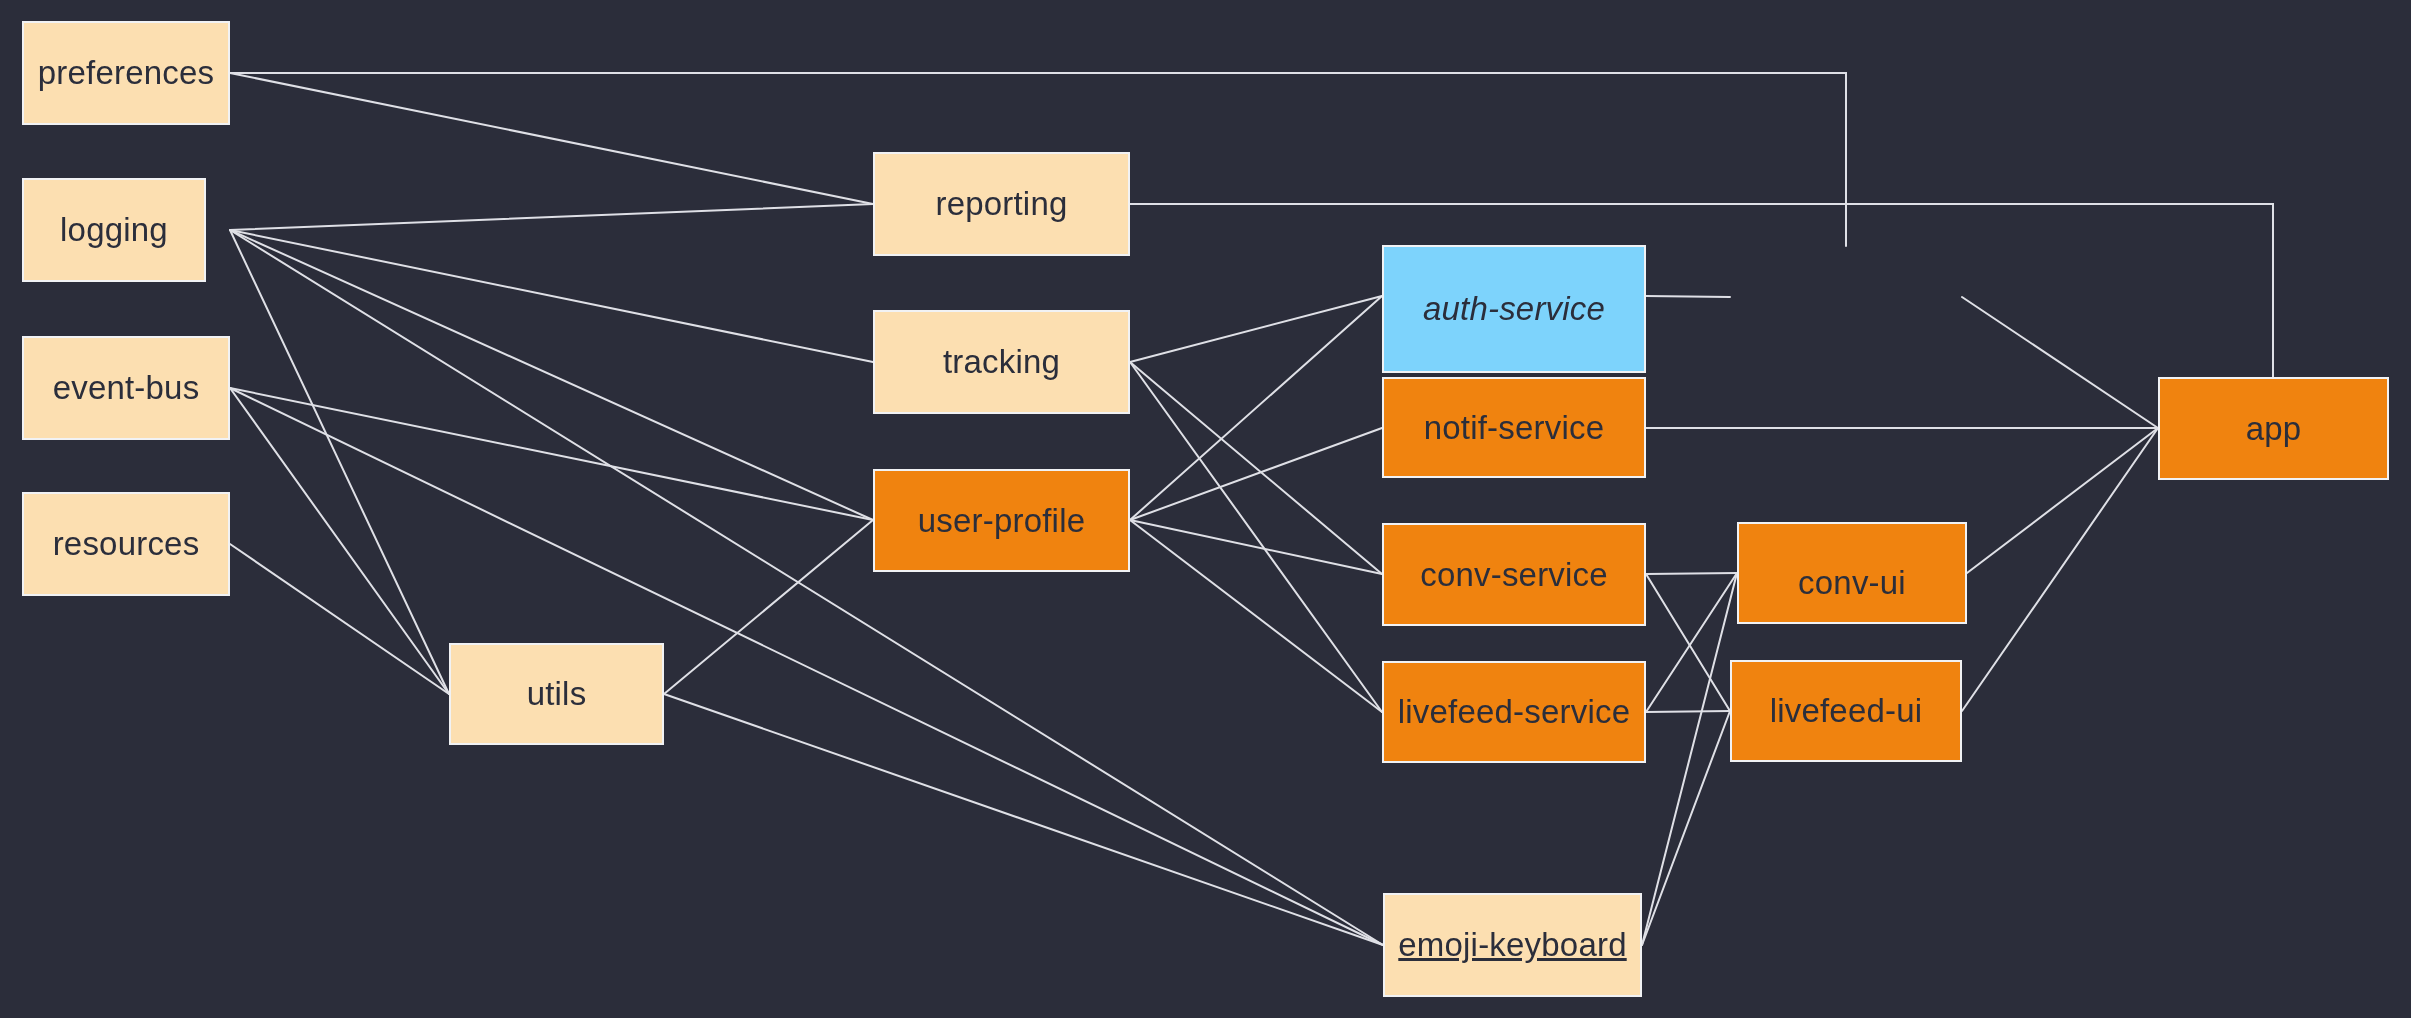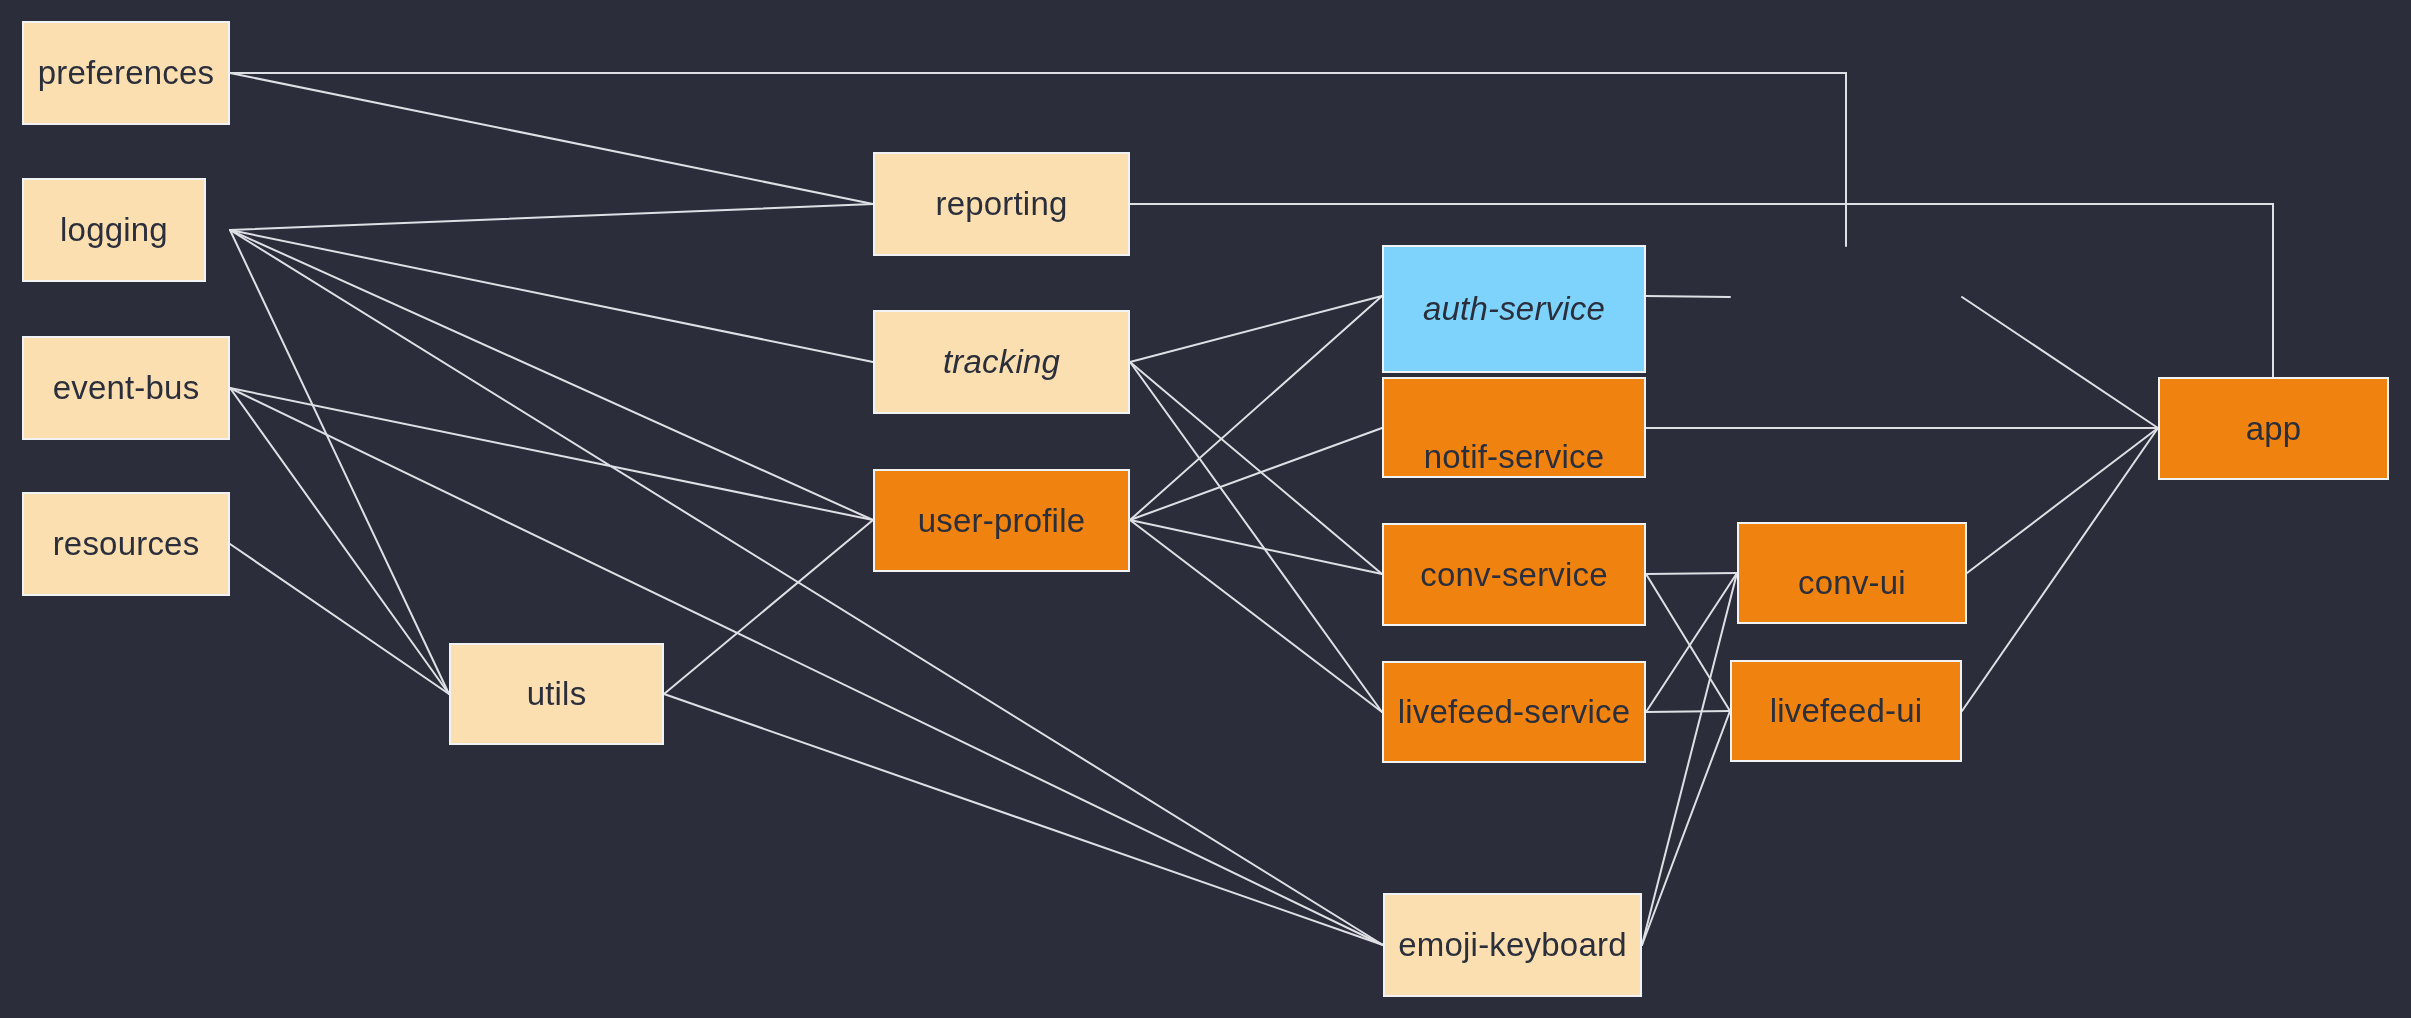--- a/index.html
+++ b/index.html
@@ -94,35 +94,35 @@
     <div class="node light" style="left: 22px; top: 336px; width: 208px; height: 104px; background: rgb(252, 223, 177); border-color: rgb(241, 242, 244);">
       <span class="label" style="color: rgb(43, 46, 59);">event-bus</span>
     </div>
     <div class="node light" style="left: 22px; top: 492px; width: 208px; height: 104px; background: rgb(252, 223, 177); border-color: rgb(241, 242, 244);">
       <span class="label" style="color: rgb(43, 46, 59);">resources</span>
     </div>
     <div class="node light" style="left: 873px; top: 152px; width: 257px; height: 104px; background: rgb(252, 223, 177); border-color: rgb(241, 242, 244);">
       <span class="label" style="color: rgb(43, 46, 59);">reporting</span>
     </div>
     <div class="node light" style="left: 873px; top: 310px; width: 257px; height: 104px; background: rgb(252, 223, 177); border-color: rgb(241, 242, 244);">
-      <span class="label" style="color: rgb(43, 46, 59); font-style: italic;">tracking</span>
+      <span class="label" style="color: rgb(43, 46, 59);">tracking</span>
     </div>
     <div class="node accent" style="left: 873px; top: 469px; width: 257px; height: 103px; background: rgb(240, 131, 15); border-color: rgb(241, 242, 244);">
       <span class="label" style="color: rgb(43, 46, 59);">user-profile</span>
     </div>
     <div class="node light" style="left: 449px; top: 643px; width: 215px; height: 102px; background: rgb(252, 223, 177); border-color: rgb(241, 242, 244);">
       <span class="label" style="color: rgb(43, 46, 59);">utils</span>
     </div>
     <div class="node light" style="left: 1383px; top: 893px; width: 259px; height: 104px; background: rgb(252, 223, 177); border-color: rgb(241, 242, 244);">
-      <span class="label" style="color: rgb(43, 46, 59);">emoji-keyboard</span>
+      <span class="label" style="color: rgb(43, 46, 59); text-decoration: underline;">emoji-keyboard</span>
     </div>
     <div class="node accent" style="left: 1382px; top: 245px; width: 264px; height: 128px; background: #7dd3fc; border-color: rgb(241, 242, 244); font-style: italic;">
       <span class="label" style="color: rgb(43, 46, 59);">auth-service</span>
     </div>
-    <div class="node accent" style="left: 1382px; top: 377px; width: 264px; height: 101px; background: rgb(240, 131, 15); border-color: rgb(241, 242, 244); align-items: flex-end;">
+    <div class="node accent" style="left: 1382px; top: 377px; width: 264px; height: 101px; background: rgb(240, 131, 15); border-color: rgb(241, 242, 244);">
       <span class="label" style="color: rgb(43, 46, 59);">notif-service</span>
     </div>
     <div class="node accent" style="left: 1382px; top: 523px; width: 264px; height: 103px; background: rgb(240, 131, 15); border-color: rgb(241, 242, 244);">
       <span class="label" style="color: rgb(43, 46, 59); text-align: right;">conv-service</span>
     </div>
     <div class="node accent" style="left: 1382px; top: 661px; width: 264px; height: 102px; background: rgb(240, 131, 15); border-color: rgb(241, 242, 244);">
       <span class="label" style="color: rgb(43, 46, 59);">livefeed-service</span>
     </div>
     <div class="node accent" style="left: 1737px; top: 522px; width: 230px; height: 102px; background: rgb(240, 131, 15); border-color: rgb(241, 242, 244);">
       <span class="label" style="color: rgb(43, 46, 59); margin-top: 20px;">conv-ui</span>

